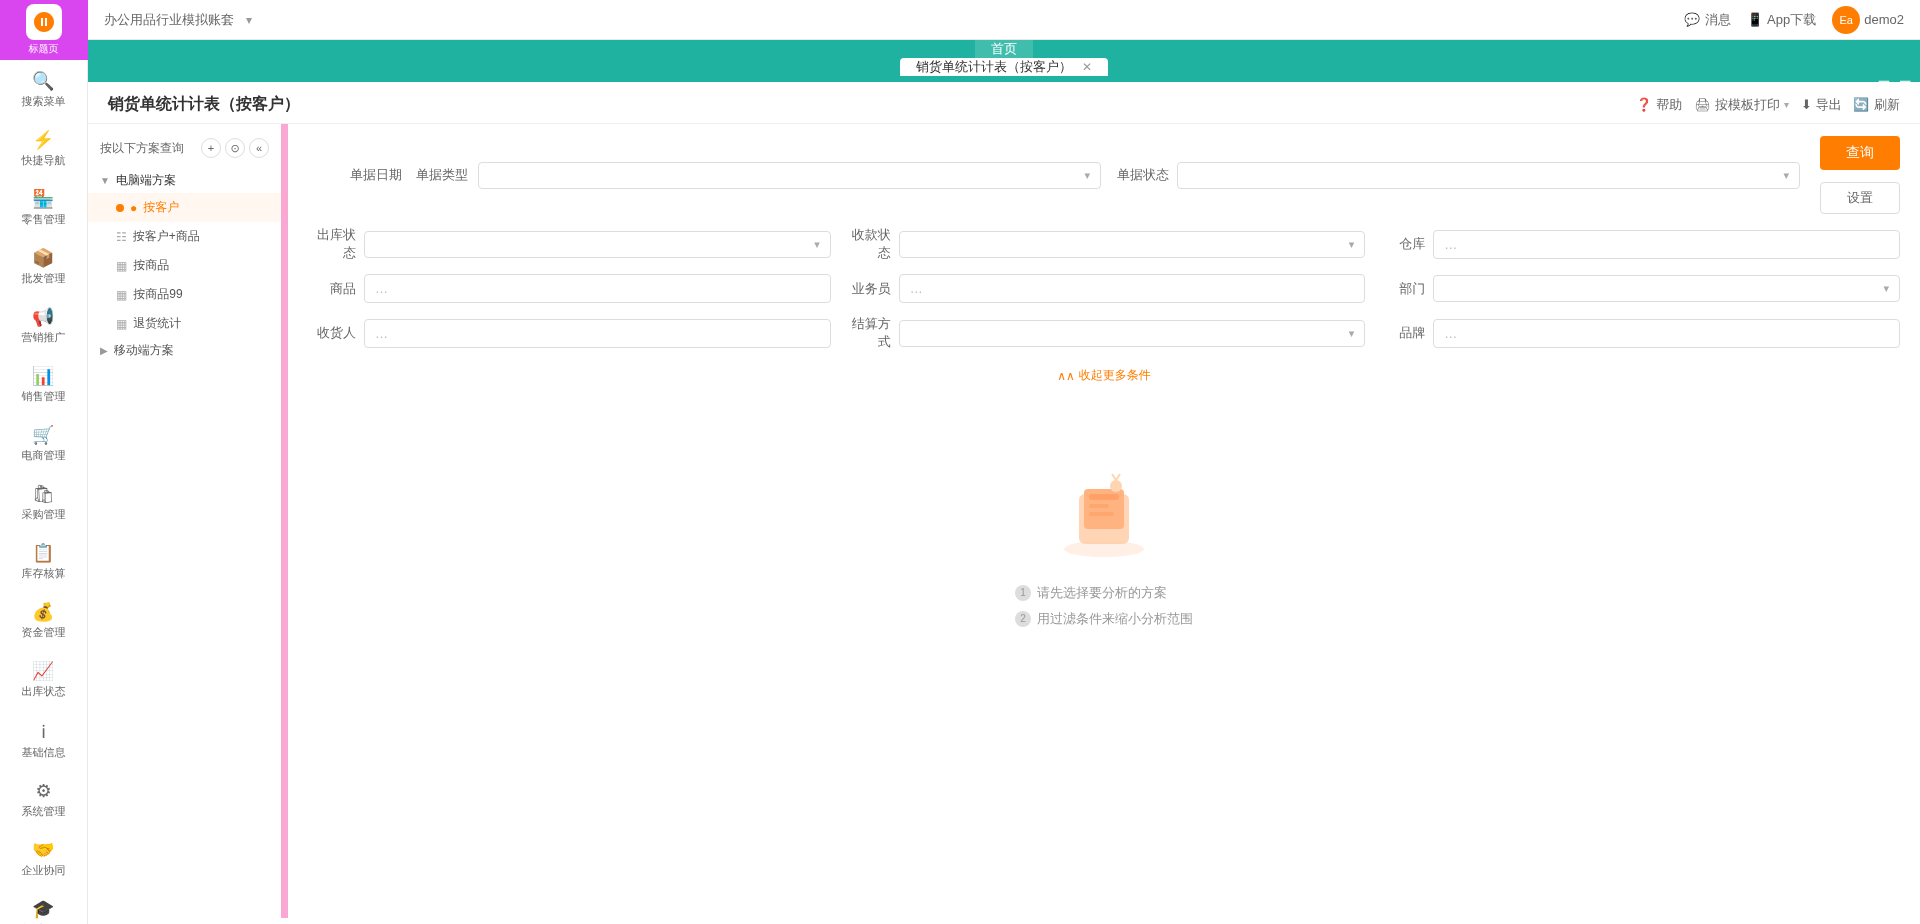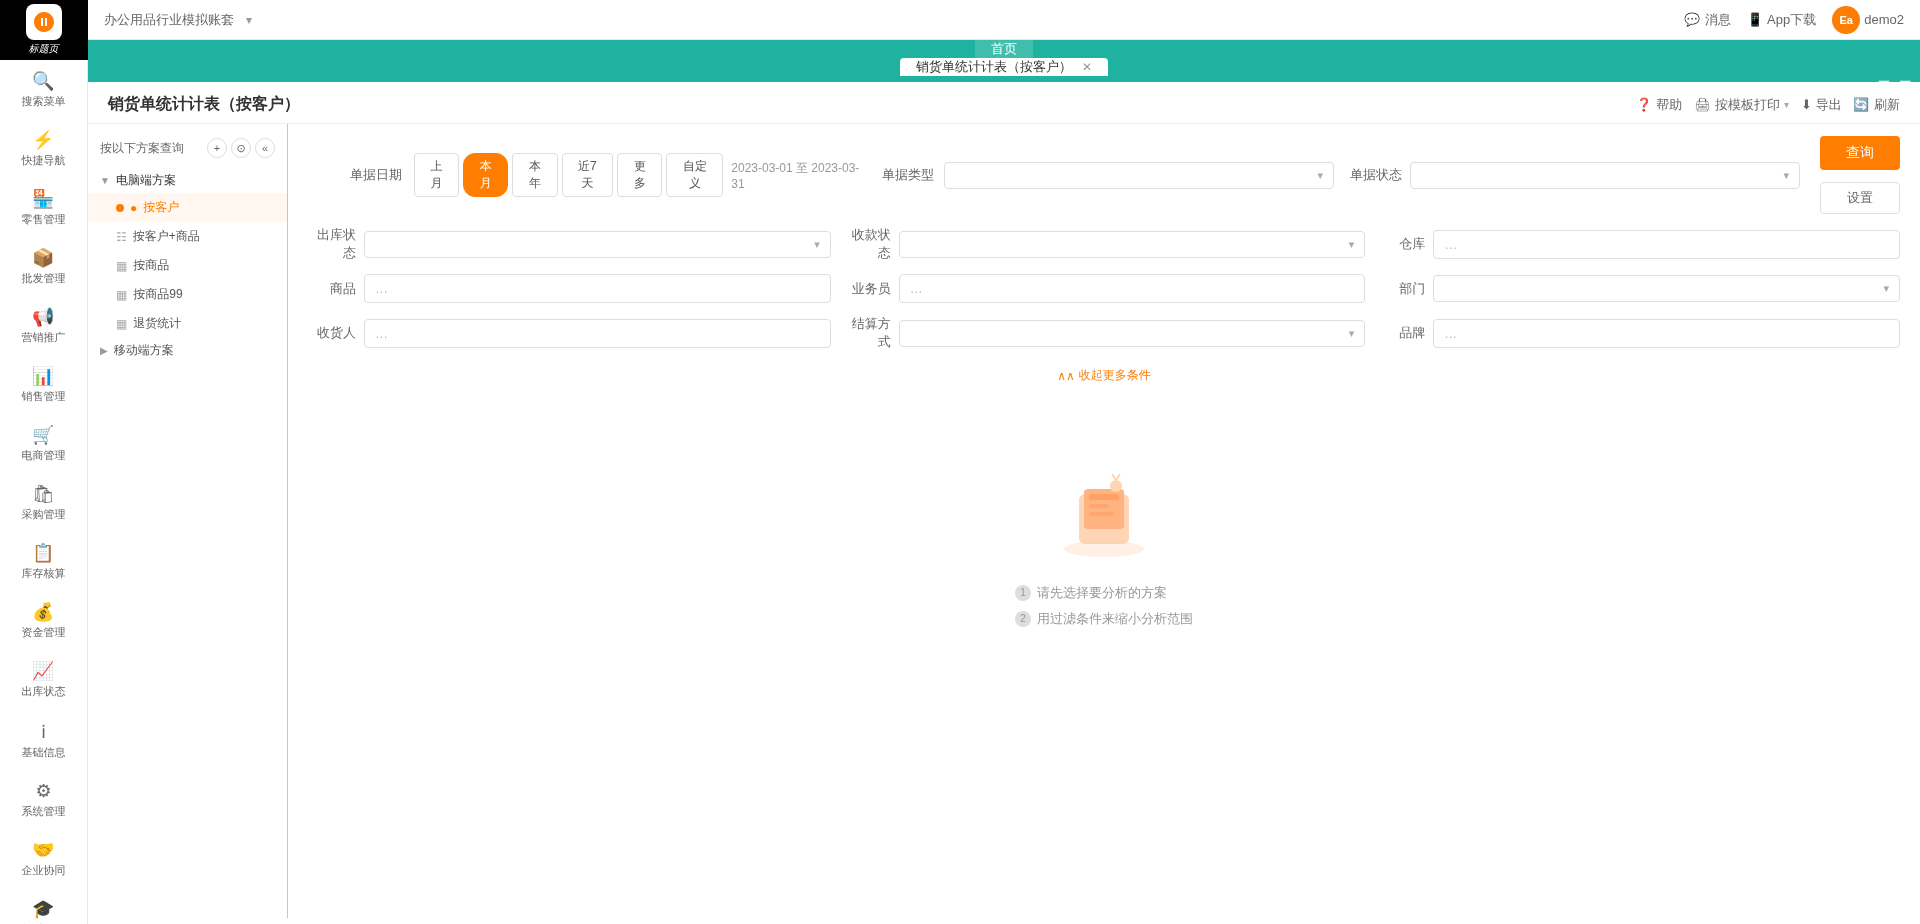--- a/index.html
+++ b/index.html
@@ -3,40 +3,40 @@
   <meta charset="utf-8">
   <style>
     * { margin: 0; padding: 0; box-sizing: border-box; }
     body { font-family: 'Microsoft YaHei', Arial, sans-serif; font-size: 13px; background: #f0f2f5; color: #333; width: 1920px; min-height: 924px; overflow-x: hidden; }
 
     
     .app-container { display: flex; height: 924px; }
 
     
     .sidebar { width: 88px; background: #fff; display: flex; flex-direction: column; align-items: center; padding-top: 0; border-right: 1px solid #e8e8e8; z-index: 10; flex-shrink: 0; }
-    .logo-area { width: 88px; height: 60px; background: #000000; display: flex; flex-direction: column; align-items: center; justify-content: center; cursor: pointer; font-style: italic; }
+    .logo-area { width: 88px; height: 60px; background: #d946ef; display: flex; flex-direction: column; align-items: center; justify-content: center; cursor: pointer; }
     .logo-icon { width: 36px; height: 36px; background: #fff; border-radius: 8px; display: flex; align-items: center; justify-content: center; }
     .logo-icon svg { width: 24px; height: 24px; }
     .logo-text { color: #fff; font-size: 10px; margin-top: 2px; }
     .sidebar-nav { width: 100%; flex: 1; overflow-y: auto; }
     .sidebar-item { width: 100%; padding: 10px 0; display: flex; flex-direction: column; align-items: center; cursor: pointer; color: #666; transition: color 0.2s; }
     .sidebar-item .icon { font-size: 18px; margin-bottom: 2px; }
     .sidebar-item .label { font-size: 11px; text-align: center; }
 
     
     .main-area { flex: 1; display: flex; flex-direction: column; overflow: hidden; }
 
     
     .top-header { height: 40px; background: #fff; display: flex; align-items: center; justify-content: space-between; padding: 0 16px; border-bottom: 1px solid #e8e8e8; flex-shrink: 0; }
     .header-left { display: flex; align-items: center; gap: 12px; }
     .header-subtitle { font-size: 13px; color: #666; }
     .header-dropdown { color: #999; font-size: 12px; cursor: pointer; }
     .header-right { display: flex; align-items: center; gap: 16px; }
     .header-action { display: flex; align-items: center; gap: 4px; color: #666; font-size: 13px; cursor: pointer; }
-    .user-avatar { width: 28px; height: 28px; border-radius: 50%; background: #ff7d00; display: flex; align-items: center; justify-content: center; color: #fff; font-size: 11px; font-weight: bold; }
+    .user-avatar { width: 28px; height: 28px; border-radius: 50%; background: #ff7d00; display: flex; align-items: center; justify-content: center; color: #fff; font-size: 11px; }
 
     
     .tab-bar { height: 42px; background: #20b2a0; display: flex; align-items: center; padding: 0 0; flex-shrink: 0; flex-direction: column; }
     .tab-item { height: 42px; display: flex; align-items: center; padding: 0 16px; cursor: pointer; color: rgba(255,255,255,0.85); font-size: 13px; gap: 6px; position: relative; }
     .tab-item.home-tab { background: rgba(255,255,255,0.15); color: #fff; }
     .tab-item.active-tab { background: #fff; color: #333; border-radius: 4px 4px 0 0; }
     .tab-close { font-size: 12px; color: #999; cursor: pointer; margin-left: 4px; }
     .tab-bar-end { margin-left: auto; display: flex; align-items: center; gap: 8px; padding-right: 8px; }
     .tab-bar-btn { color: rgba(255,255,255,0.8); cursor: pointer; font-size: 16px; }
 
@@ -44,21 +44,21 @@
     .page-content { flex: 1; background: #fff; overflow-y: auto; }
     .page-header { padding: 12px 20px 8px; display: flex; align-items: center; justify-content: space-between; border-bottom: 1px solid #f0f0f0; }
     .page-title { font-size: 16px; font-weight: bold; color: #333; }
     .page-actions { display: flex; align-items: center; gap: 12px; }
     .page-action-btn { display: flex; align-items: center; gap: 4px; color: #666; font-size: 13px; cursor: pointer; }
 
     
     .content-area { display: flex; flex: 1; overflow: hidden; height: calc(924px - 40px - 42px - 48px); }
 
     
-    .left-panel { width: 200px; border-right: 1px solid #f9a8d4; padding: 8px 0; flex-shrink: 0; overflow-y: auto; }
+    .left-panel { width: 200px; border-right: 7px solid #f9a8d4; padding: 8px 0; flex-shrink: 0; overflow-y: auto; }
     .left-panel-header { padding: 6px 12px; display: flex; align-items: center; justify-content: space-between; }
     .left-panel-title { font-size: 12px; color: #666; }
     .left-panel-actions { display: flex; gap: 4px; }
     .left-panel-action { width: 20px; height: 20px; border-radius: 50%; border: 1px solid #ddd; display: flex; align-items: center; justify-content: center; cursor: pointer; font-size: 11px; color: #666; }
     .scheme-group { margin-top: 4px; }
     .scheme-group-title { padding: 4px 12px; display: flex; align-items: center; gap: 6px; font-size: 12px; color: #333; cursor: pointer; }
     .scheme-group-title .arrow { font-size: 10px; color: #999; }
     .scheme-group-title .title-text { font-weight: 500; }
     .scheme-item { padding: 6px 12px 6px 28px; display: flex; align-items: center; gap: 6px; cursor: pointer; font-size: 12px; color: #555; border-radius: 0; }
     .scheme-item.active { background: #fff7f0; color: #ff7d00; font-weight: 500; }
@@ -288,29 +288,20 @@
             <span class="arrow">▶</span>
             <span>移动端方案</span>
           </div>
         </div>
 
         <div style="flex:1; display:flex; flex-direction:column; overflow:hidden;">
           <div class="right-panel">
 
             <div style="display:flex; align-items:center; gap:12px; margin-bottom:12px;">
               <span class="filter-label" style="white-space:nowrap;margin-left:38px;">单据日期</span>
-              <div class="filter-date-group">
-                <button class="date-btn">上月</button>
-                <button class="date-btn active">本月</button>
-                <button class="date-btn">本年</button>
-                <button class="date-btn">近7天</button>
-                <button class="date-btn">更多</button>
-                <button class="date-btn">自定义</button>
-                <span class="date-range-text">2023-03-01 至 2023-03-31</span>
-              </div>
               <div style="display:flex; align-items:center; gap:8px; flex:1;">
                 <span class="filter-label" style="width:56px; text-align:center; white-space:nowrap;">单据类型</span>
                 <div class="filter-select" style="flex:1;">
                   <span class="placeholder"></span>
                   <span class="arrow">▾</span>
                 </div>
               </div>
               <div style="display:flex; align-items:center; gap:8px; flex:1;">
                 <span class="filter-label" style="width:56px; text-align:right; white-space:nowrap;">单据状态</span>
                 <div class="filter-select" style="flex:1;">

